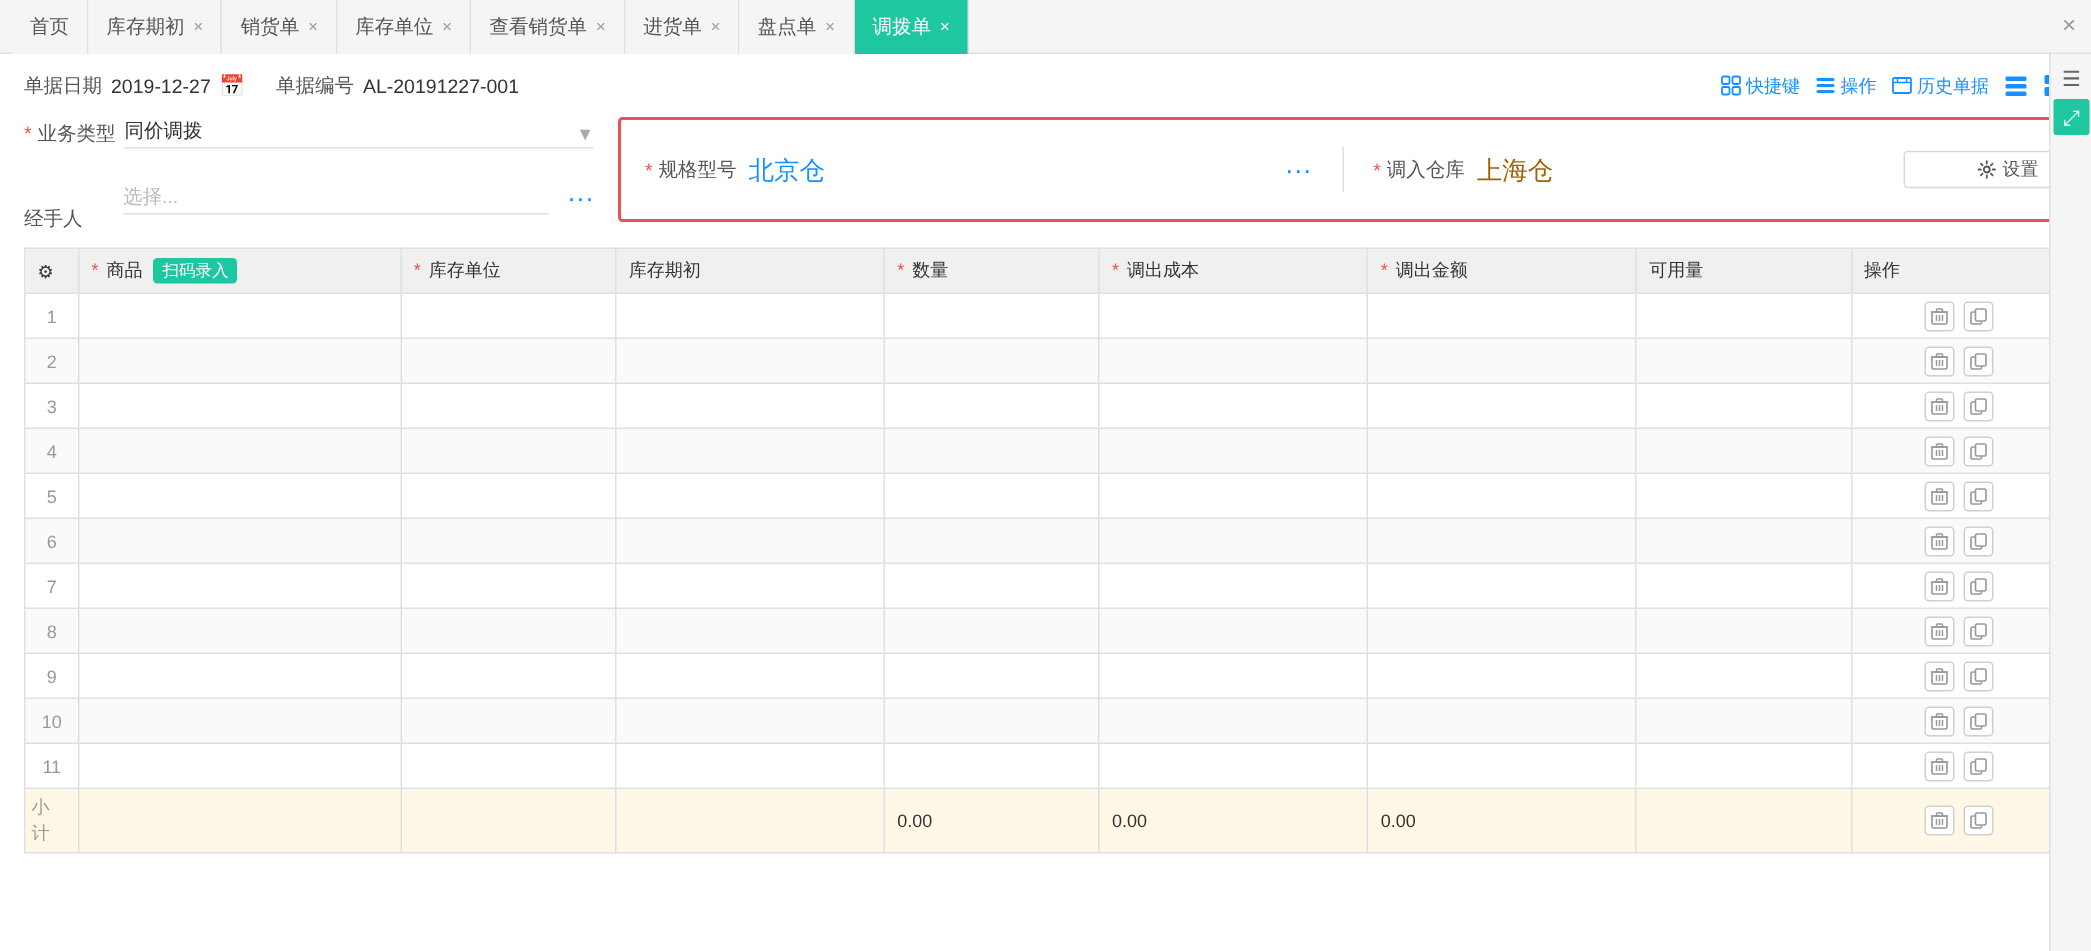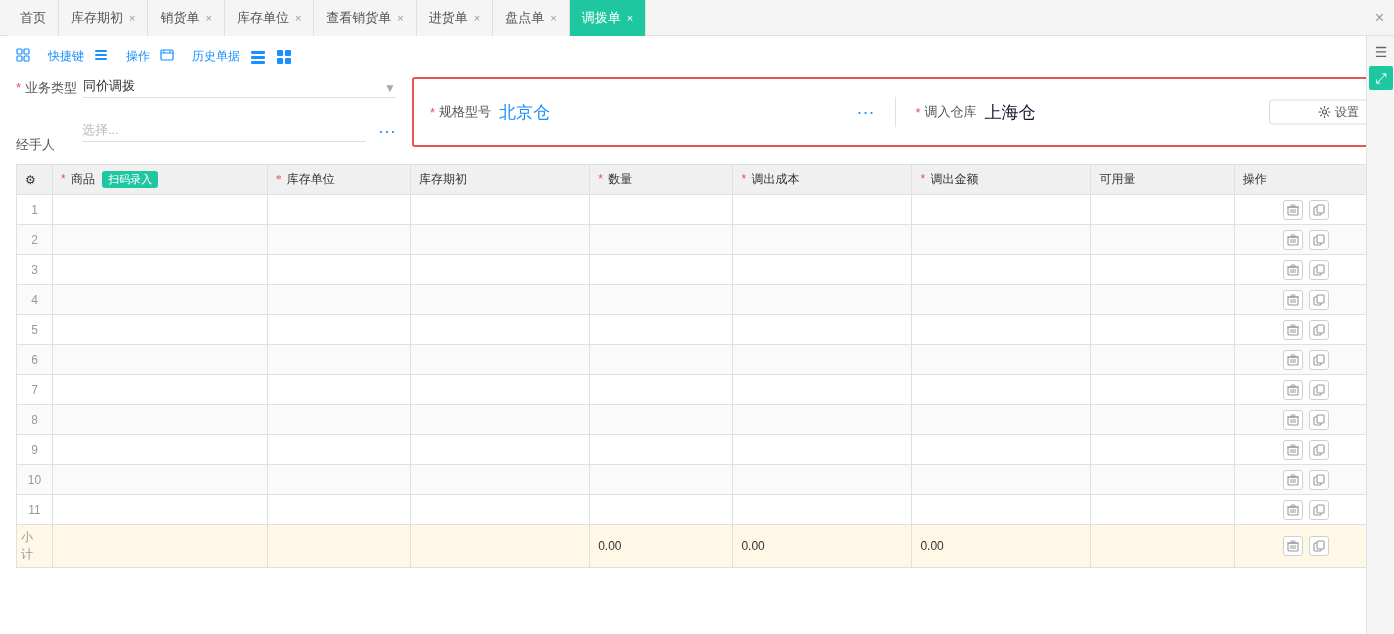--- a/index.html
+++ b/index.html
@@ -79,21 +79,21 @@
     .doc-field label { color: #555; }
     .doc-field .value { color: #333; font-weight: 500; }
     .calendar-icon { color: #1fc7a1; cursor: pointer; font-size: 14px; }
     .header-right {
       display: flex;
       align-items: center;
       gap: 10px;
       font-size: 12px;
       color: #1890ff;
     }
-    .header-right span { cursor: pointer; display: flex; gap: 18px; }
+    .header-right span { cursor: pointer; display: flex; align-items: center; gap: 3px; }
 
     .field-row {
       display: flex;
       align-items: center;
       margin-bottom: 10px;
       gap: 6px;
     }
     .field-row:last-child { margin-bottom: 0; }
     .field-label {
       display: flex;
@@ -198,21 +198,21 @@
     .th-scan {
       display: inline-block;
       background: #1fc7a1;
       color: #fff;
       border-radius: 3px;
       padding: 1px 6px;
       font-size: 11px;
       cursor: pointer;
       margin-left: 4px;
     }
-    .th-unit { min-width: 80px; font-family: Liberation Serif, serif; }
+    .th-unit { min-width: 80px; }
     .th-spec { min-width: 100px; }
     .th-qty { min-width: 80px; }
     .th-cost { min-width: 100px; }
     .th-amount { min-width: 100px; }
     .th-avail { min-width: 80px; }
     .th-op { min-width: 80px; text-align: center; }
 
     
     .right-sidebar {
       position: fixed;
@@ -281,20 +281,31 @@
   <div class="tab-item active">
     <span>调拨单</span>
     <span class="tab-close">×</span>
   </div>
   <span class="tab-close-btn">×</span>
 </div>
 
 <div class="content">
 
   <div class="header-row">
+    <div class="header-left">
+      <div class="doc-field">
+        <label>单据日期</label>
+        <span class="value">2019-12-27</span>
+        <span class="calendar-icon">📅</span>
+      </div>
+      <div class="doc-field">
+        <label>单据编号</label>
+        <span class="value">AL-20191227-001</span>
+      </div>
+    </div>
     <div class="header-right">
       <span>
         <svg width="14" height="14" viewBox="0 0 14 14" fill="none" xmlns="http://www.w3.org/2000/svg">
             <rect x="1" y="1" width="5" height="5" rx="1" stroke="#1890ff" stroke-width="1.2"></rect>
             <rect x="8" y="1" width="5" height="5" rx="1" stroke="#1890ff" stroke-width="1.2"></rect>
             <rect x="1" y="8" width="5" height="5" rx="1" stroke="#1890ff" stroke-width="1.2"></rect>
             <rect x="8" y="8" width="5" height="5" rx="1" stroke="#1890ff" stroke-width="1.2"></rect>
           </svg>
         <span>快捷键</span>
       </span>
@@ -366,21 +377,21 @@
         <span style="color:#1890ff; font-size:18px; margin-left:auto;">···</span>
       </div>
 
       <div style="width:1px; background:#e0e0e0; margin:0 20px; height:30px;"></div>
 
       <div style="display:flex; align-items:center; flex:1; gap:8px;">
         <div class="field-label">
           <span class="required-star">*</span>
           <span>调入仓库</span>
         </div>
-        <span class="field-value" style="color:#0f172a; cursor:pointer;">上海仓</span>
+        <span class="field-value" style="color:#a16207; cursor:pointer;">上海仓</span>
         <span style="color:#1890ff; font-size:18px; margin-left:auto;">···</span>
       </div>
 
       <div class="settings-btn" style="position:absolute; right:8px; top:50%; transform:translateY(-50%);padding-left:48px;">
         <svg width="13" height="13" viewBox="0 0 13 13" fill="none">
             <circle cx="6.5" cy="6.5" r="2" stroke="#555" stroke-width="1.2"></circle>
             <path d="M6.5 1v1.5M6.5 10.5V12M1 6.5h1.5M10.5 6.5H12M2.6 2.6l1.1 1.1M9.3 9.3l1.1 1.1M2.6 10.4l1.1-1.1M9.3 3.7l1.1-1.1" stroke="#555" stroke-width="1.2" stroke-linecap="round"></path>
           </svg>
         <span>设置</span>
       </div>

